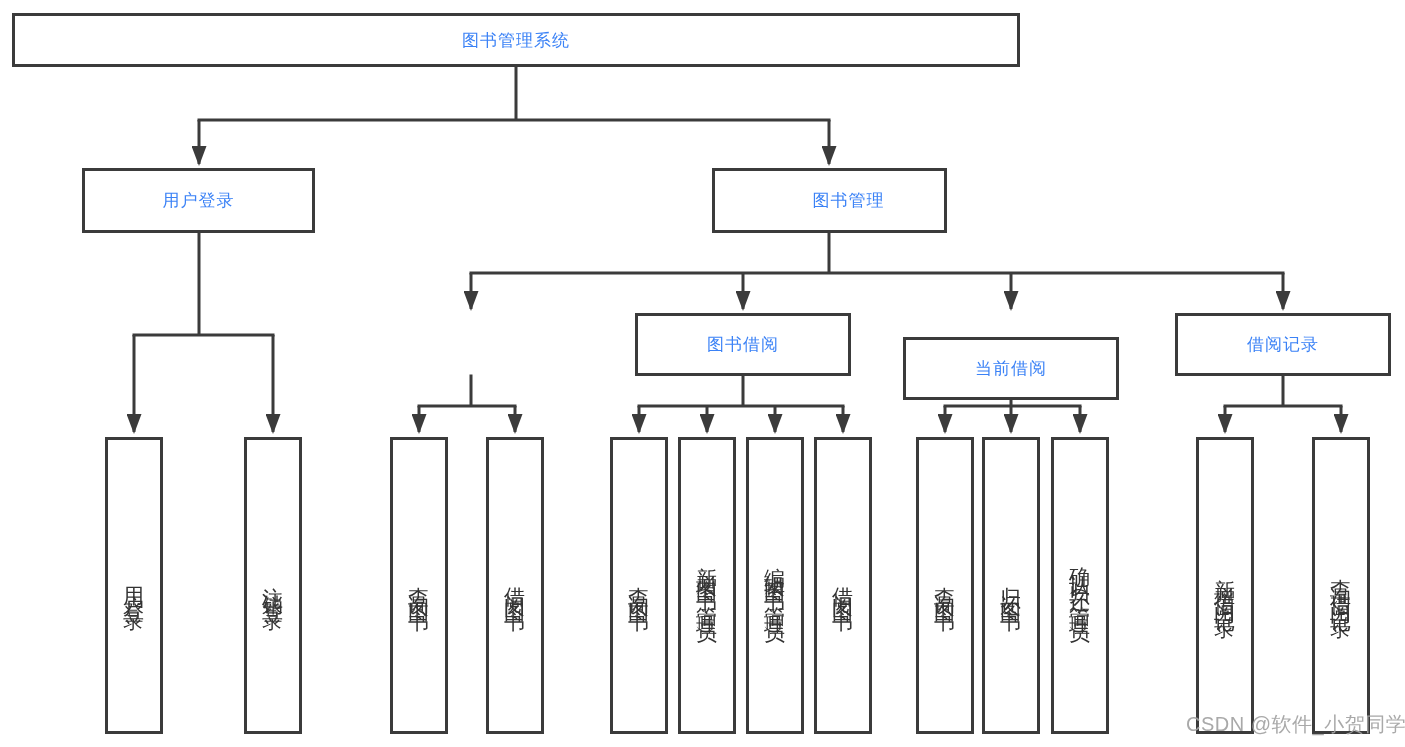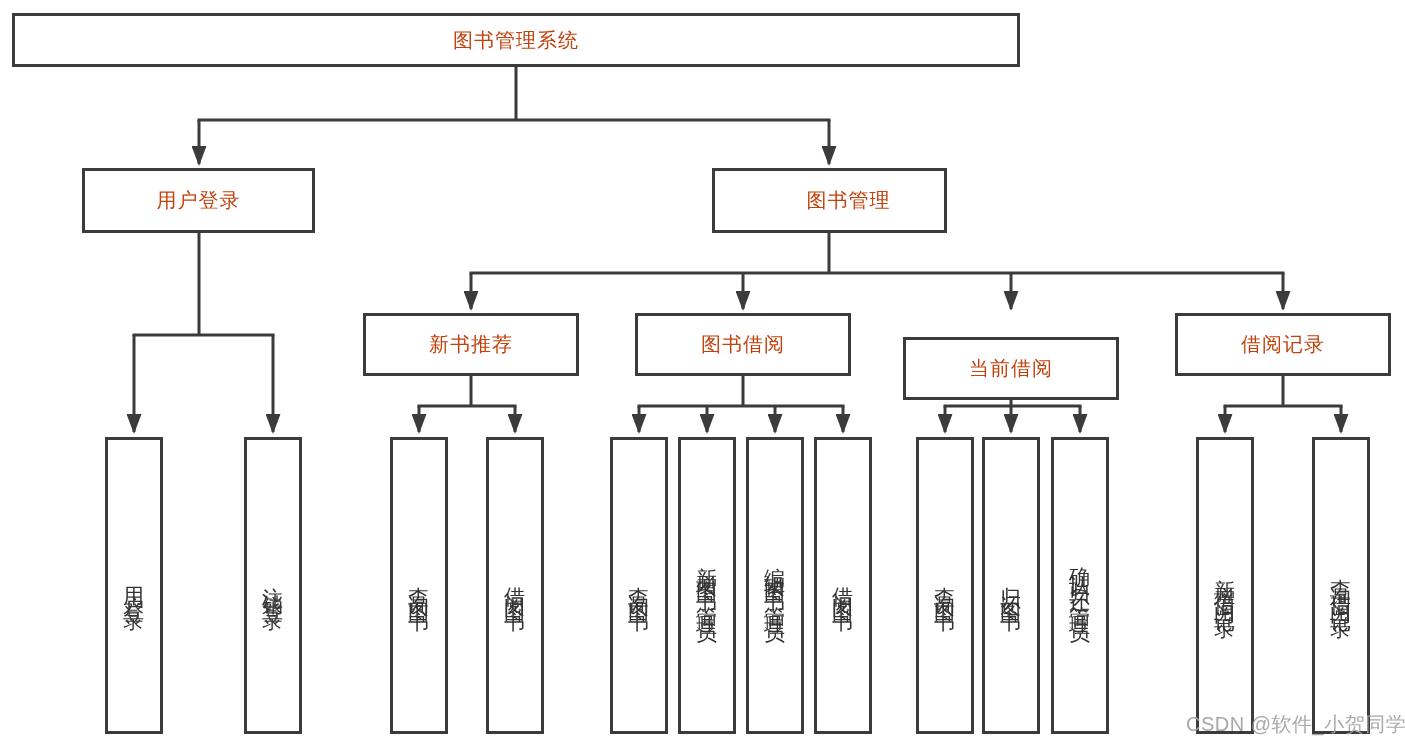--- a/index.html
+++ b/index.html
@@ -37,23 +37,23 @@
     position: absolute;
     box-sizing: border-box;
     background: #ffffff;
     border: 3px solid #3b3b3b;
     display: flex;
     align-items: center;
     justify-content: center;
     z-index: 2;
   }
   .hlabel {
-    font-size: 20px;
+    font-size: 17px;
     letter-spacing: 1px;
-    color: #c2410c;
+    color: #3b82f6;
     white-space: nowrap;
   }
   .vlabel {
     writing-mode: vertical-rl;
     text-orientation: mixed;
     font-size: 21px;
     letter-spacing: 8px;
     color: #333333;
     line-height: 1;
   }
@@ -118,23 +118,20 @@
     <span class="hlabel">图书管理系统</span>
   </div>
 
   <div class="node" style="left:82px; top:168px; width:233px; height:65px;">
     <span class="hlabel">用户登录</span>
   </div>
   <div class="node" style="left:712px; top:168px; width:235px; height:65px;padding-left:38px;">
     <span class="hlabel">图书管理</span>
   </div>
 
-  <div class="node" style="left:363px; top:313px; width:216px; height:63px;">
-    <span class="hlabel">新书推荐</span>
-  </div>
   <div class="node" style="left:635px; top:313px; width:216px; height:63px;">
     <span class="hlabel">图书借阅</span>
   </div>
   <div class="node" style="left:903px; top:313px; width:216px; height:63px;margin-top:24px;">
     <span class="hlabel">当前借阅</span>
   </div>
   <div class="node" style="left:1175px; top:313px; width:216px; height:63px;">
     <span class="hlabel">借阅记录</span>
   </div>
 

